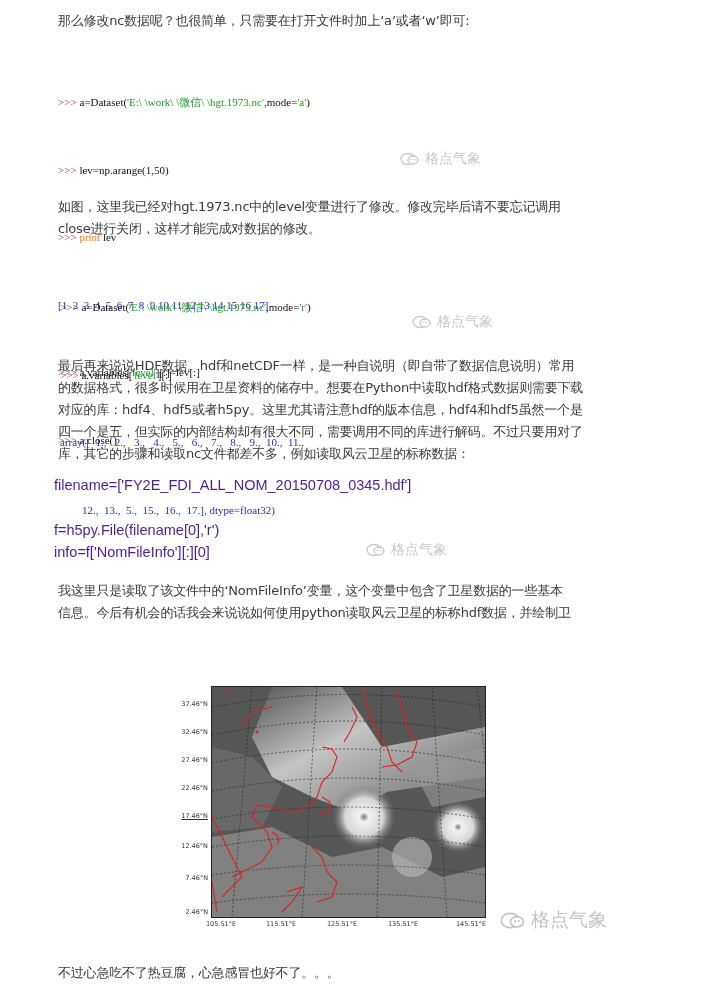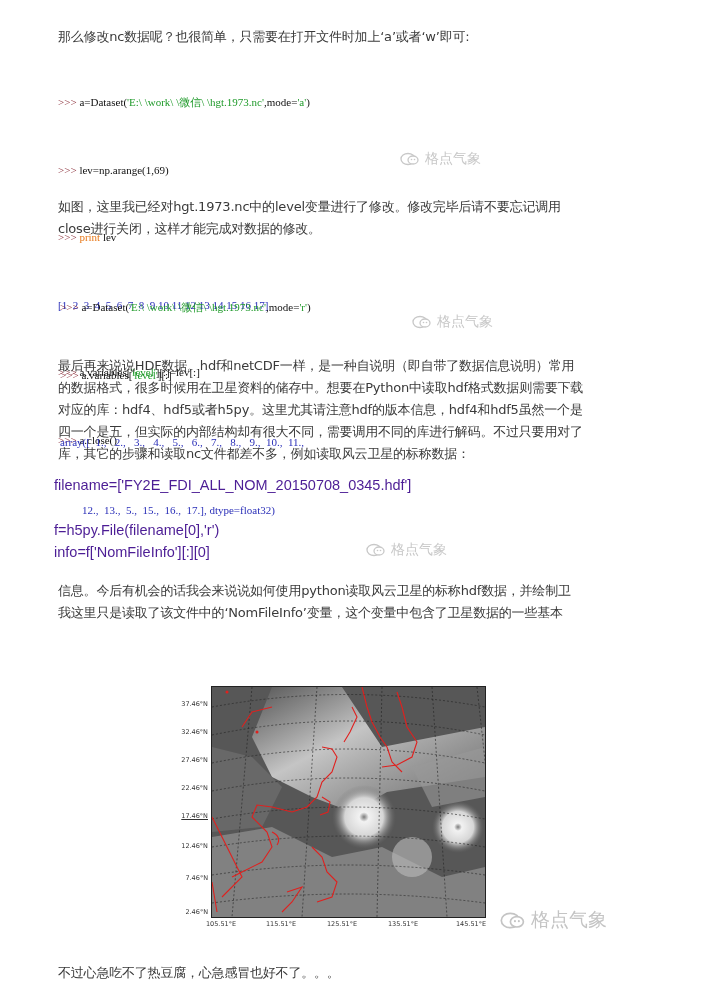--- a/index.html
+++ b/index.html
@@ -18,25 +18,25 @@
   .watermark.big { font-size: 19px; color: #c4c4c4; }
   .watermark.big .wm-icon { width: 26px; height: 19px; }
   .figure { position: absolute; left: 181px; top: 686px; width: 309px; height: 245px; }
   .ylab { position: absolute; font-size: 6.5px; color: #333; font-family: "DejaVu Sans", sans-serif; right: 282px; text-align: right; white-space: nowrap; }
   .xlab { position: absolute; font-size: 6.5px; color: #333; font-family: "DejaVu Sans", sans-serif; top: 234px; white-space: nowrap; transform: translateX(-50%); }
   .map { position: absolute; left: 30px; top: 0; width: 273px; height: 230px; border: 1px solid #222; overflow: hidden; background: #5a5a5a; }
 </style>
 </head>
 <body>
 
-<div class="para" style="top:10px;margin-top:16px;">那么修改nc数据呢？也很简单，只需要在打开文件时加上‘a’或者‘w’即可:</div>
+<div class="para" style="top:10px;">那么修改nc数据呢？也很简单，只需要在打开文件时加上‘a’或者‘w’即可:</div>
 
 <div class="code" style="top:46px;">
   <span class="line"><span class="prompt">&gt;&gt;&gt; </span><span>a=Dataset(</span><span class="str">'E:\ \work\ \微信\ \hgt.1973.nc'</span><span>,mode=</span><span class="str">'a'</span><span>)</span></span>
-  <span class="line"><span class="prompt">&gt;&gt;&gt; </span><span>lev=np.arange(1,69)</span></span>
+  <span class="line"><span class="prompt">&gt;&gt;&gt; </span><span>lev=np.arange(1,50)</span></span>
   <span class="line"><span class="prompt">&gt;&gt;&gt; </span><span class="kw">print</span><span> lev</span></span>
   <span class="line out">[1  2  3  4  5  6  7  8  9 10 11 12 13 14 15 16 17]</span>
   <span class="line"><span class="prompt">&gt;&gt;&gt; </span><span>a.variables[</span><span class="str">'level'</span><span>][:]=lev[:]</span></span>
   <span class="line"><span class="prompt">&gt;&gt;&gt; </span><span>a.close()</span></span>
 </div>
 <div class="watermark" style="left:400px; top:150px;">
   <span class="wm-icon">
     <svg width="20" height="14" viewBox="0 0 20 14">
         <ellipse cx="8" cy="7" rx="7" ry="5.5" fill="none" stroke="#c8c8c8" stroke-width="1.3"></ellipse>
         <ellipse cx="13" cy="8" rx="5" ry="4" fill="#fff" stroke="#c8c8c8" stroke-width="1.3"></ellipse>
@@ -87,22 +87,22 @@
         <ellipse cx="8" cy="7" rx="7" ry="5.5" fill="none" stroke="#c8c8c8" stroke-width="1.3"></ellipse>
         <ellipse cx="13" cy="8" rx="5" ry="4" fill="#fff" stroke="#c8c8c8" stroke-width="1.3"></ellipse>
         <circle cx="11.5" cy="7.5" r="0.8" fill="#c8c8c8"></circle>
         <circle cx="14.5" cy="7.5" r="0.8" fill="#c8c8c8"></circle>
       </svg>
   </span>
   <span>格点气象</span>
 </div>
 
 <div class="para" style="top:580px;">
+  <div>我这里只是读取了该文件中的‘NomFileInfo’变量，这个变量中包含了卫星数据的一些基本</div>
   <div>信息。今后有机会的话我会来说说如何使用python读取风云卫星的标称hdf数据，并绘制卫</div>
-  <div>我这里只是读取了该文件中的‘NomFileInfo’变量，这个变量中包含了卫星数据的一些基本</div>
 </div>
 
 <div class="figure">
   <div class="map">
     <svg width="273" height="230" viewBox="0 0 273 230" preserveAspectRatio="none">
       <defs>
         <radialGradient id="typh1" cx="50%" cy="50%" r="50%">
           <stop offset="0%" stop-color="#7a7a7a"></stop>
           <stop offset="15%" stop-color="#f2f2f2"></stop>
           <stop offset="60%" stop-color="#d6d6d6"></stop>

